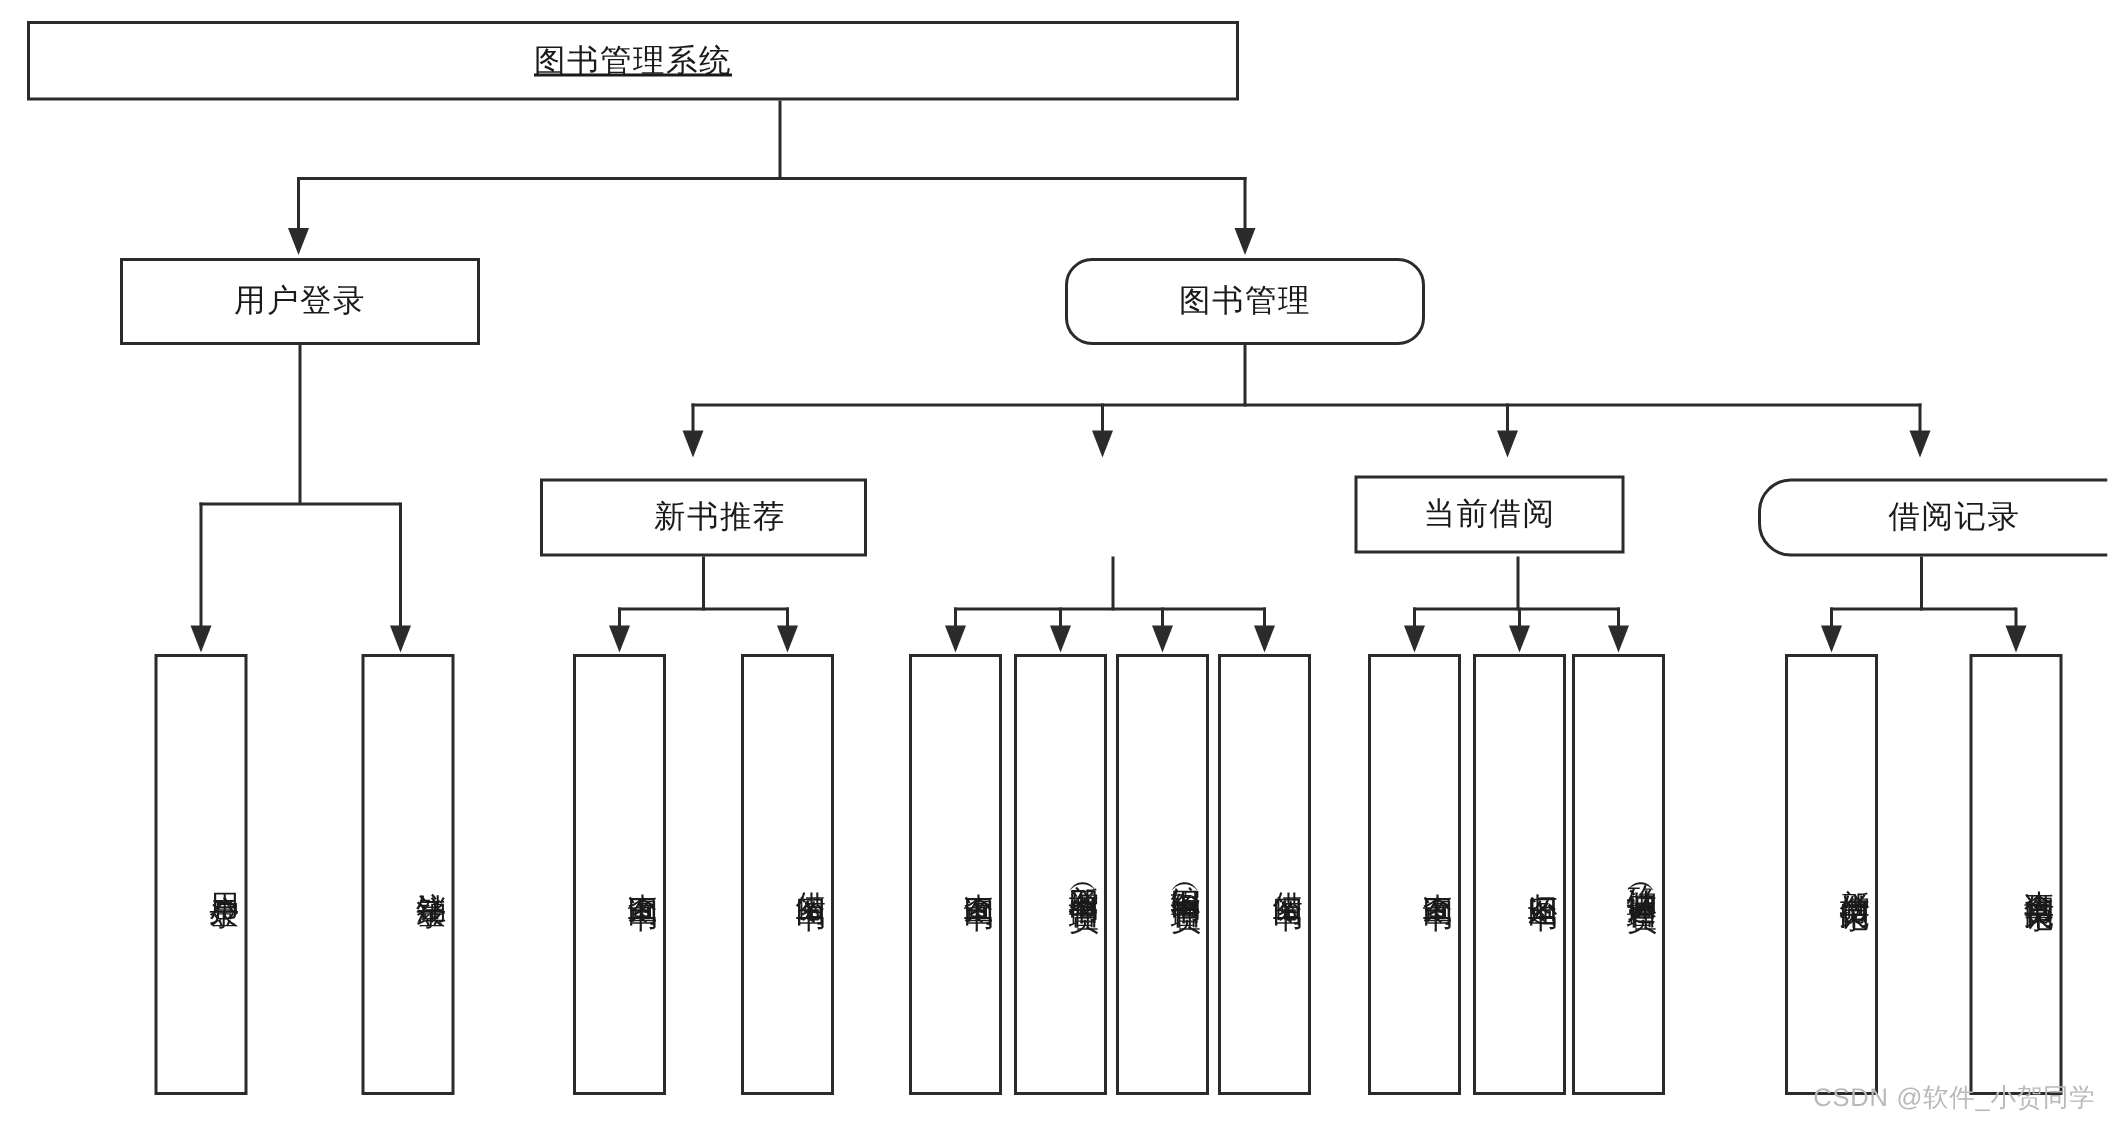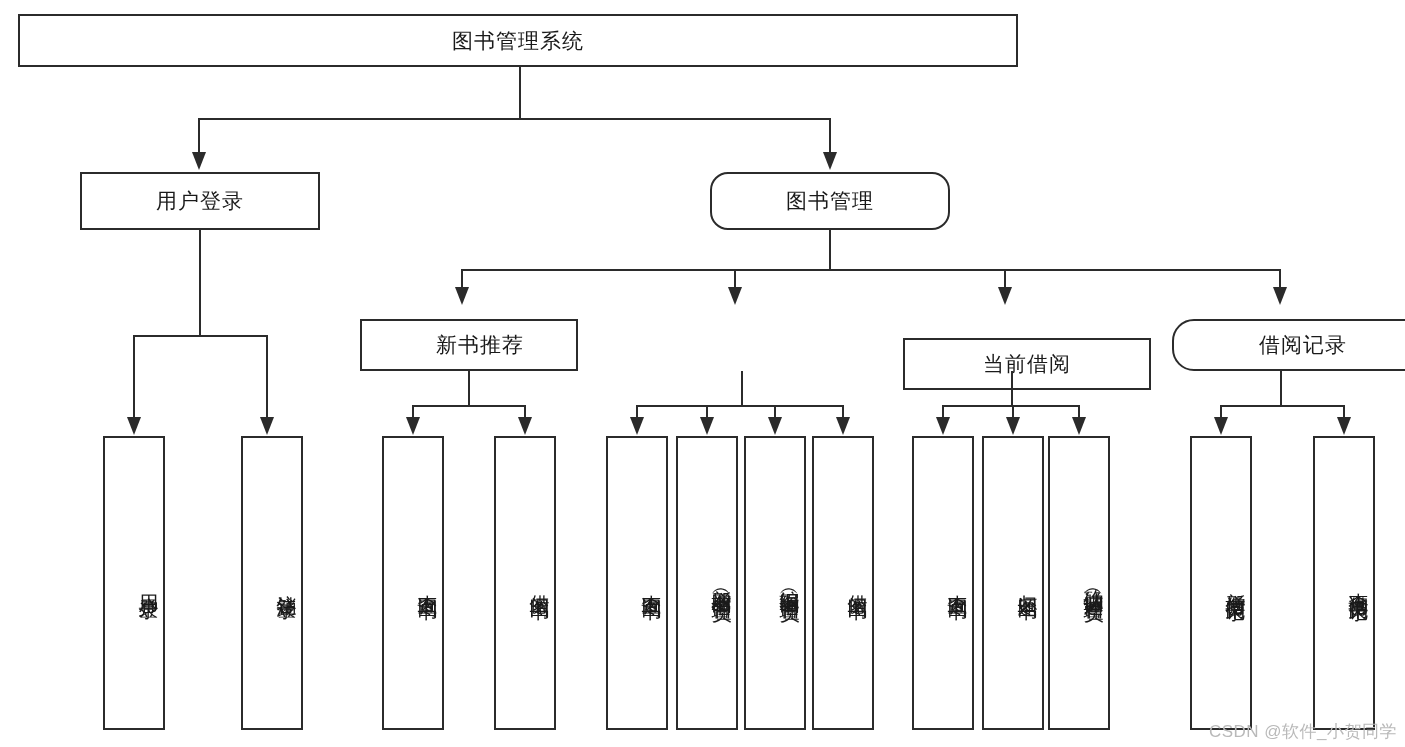--- a/index.html
+++ b/index.html
@@ -72,21 +72,21 @@
     letter-spacing: 0.5px;
     white-space: nowrap;
     text-align: right;
   }
 </style>
 </head>
 <body>
 
 <div id="canvas">
 
-  <div class="node horiz" style="left:18px; top:14px; width:1000px; height:53px;">
+  <div class="node horiz" style="left:18px; top:14px; width:808px; height:53px;text-decoration:underline;">
     <span>图书管理系统</span>
   </div>
 
   <div class="conn vline" style="left:519px; top:67px; width:2px; height:52px;"></div>
 
   <div class="conn hline" style="left:198px; top:118px; width:633px; height:2px;"></div>
 
   <div class="conn vline" style="left:198px; top:118px; width:2px; height:36px;"></div>
   <div class="arrow" style="left:192px; top:152px;"></div>
   <div class="conn vline" style="left:829px; top:118px; width:2px; height:36px;"></div>
@@ -113,21 +113,21 @@
   <div class="conn vline" style="left:734px; top:269px; width:2px; height:20px;"></div>
   <div class="arrow" style="left:728px; top:287px;"></div>
   <div class="conn vline" style="left:1004px; top:269px; width:2px; height:20px;"></div>
   <div class="arrow" style="left:998px; top:287px;"></div>
   <div class="conn vline" style="left:1279px; top:269px; width:2px; height:20px;"></div>
   <div class="arrow" style="left:1273px; top:287px;"></div>
 
   <div class="node horiz" style="left:360px; top:319px; width:218px; height:52px;padding-left:22px;">
     <span>新书推荐</span>
   </div>
-  <div class="node horiz" style="left:903px; top:338px; width:248px; height:52px;">
+  <div class="node horiz" style="left:903px; top:317px; width:180px; height:52px;">
     <span>当前借阅</span>
   </div>
   <div class="node horiz" style="left:1172px; top:319px; width:262px; height:52px;border-radius:22px;">
     <span>借阅记录</span>
   </div>
 
   <div class="conn vline" style="left:468px; top:371px; width:2px; height:36px;"></div>
   <div class="conn hline" style="left:412px; top:405px; width:114px; height:2px;"></div>
   <div class="conn vline" style="left:412px; top:405px; width:2px; height:14px;"></div>
   <div class="arrow" style="left:406px; top:417px;"></div>

